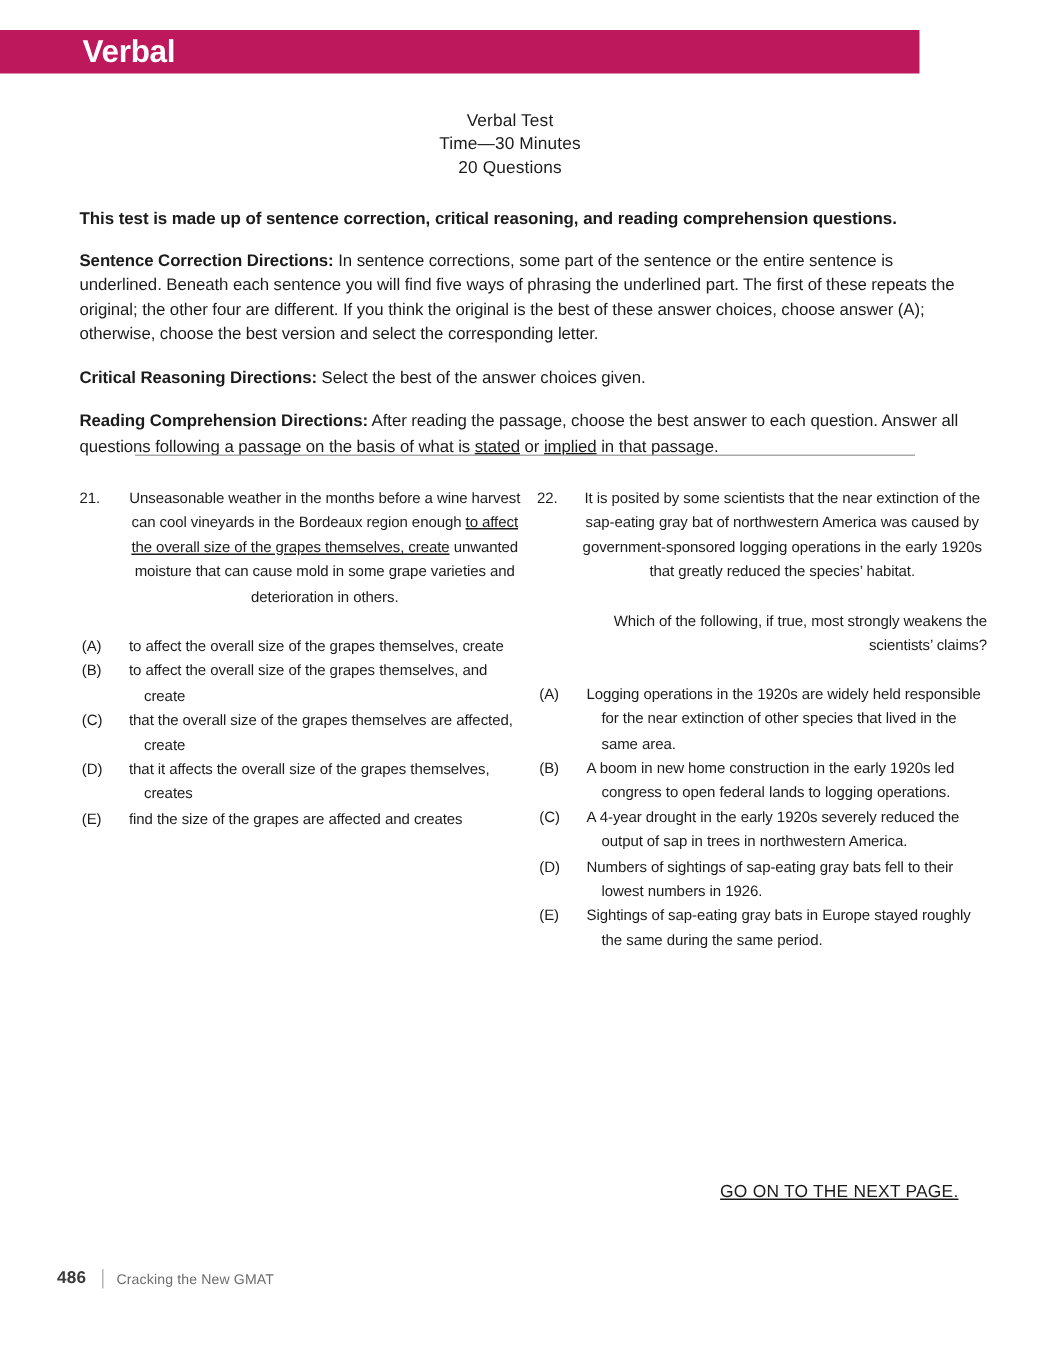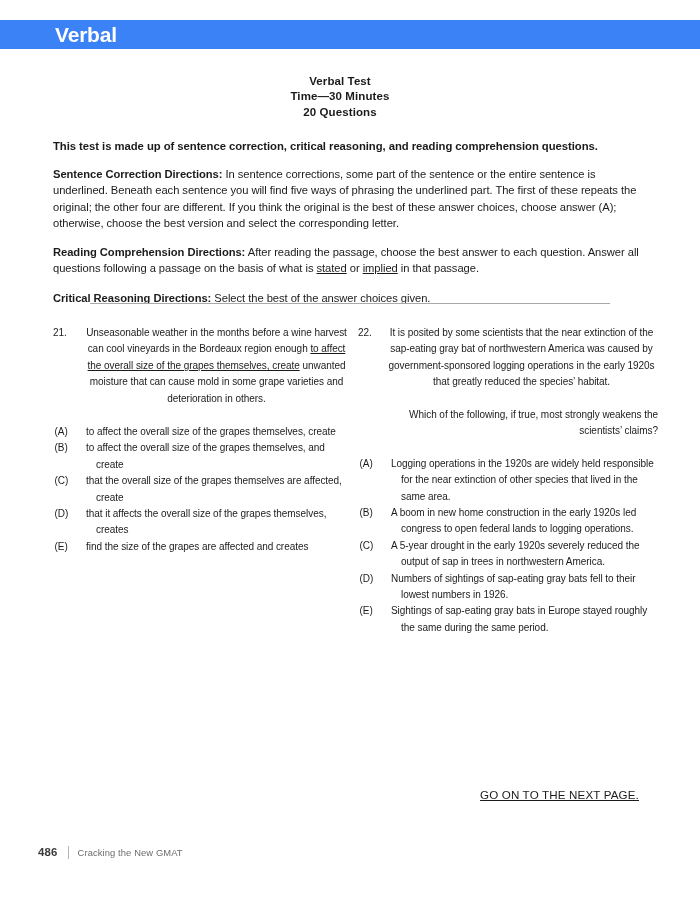--- a/index.html
+++ b/index.html
@@ -14,44 +14,44 @@
     font-family: "Liberation Sans", sans-serif;
     color: #1b1b1b;
     overflow: hidden;
   }
 
   
   .head-bar {
     position: absolute;
     left: 0;
     top: 20px;
-    width: 700px;
+    width: 613px;
     height: 29px;
-    background: #3b82f6;
+    background: #be185d;
   }
   .head-bar-title {
     position: absolute;
     left: 55px;
     top: 2px;
     font-size: 21px;
     font-weight: bold;
     color: #ffffff;
     letter-spacing: -0.2px;
     line-height: 26px;
   }
 
   
   .test-head {
     position: absolute;
     left: 0;
     top: 74px;
     width: 680px;
     text-align: center;
     font-size: 11.5px;
-    font-weight: bold;
+    font-weight: normal;
     line-height: 15.4px;
     letter-spacing: 0.1px;
   }
 
   
   .directions {
     position: absolute;
     left: 53px;
     top: 139px;
     width: 600px;
@@ -188,23 +188,23 @@
   <div>Time—30 Minutes</div>
   <div>20 Questions</div>
 </div>
 
 <div class="directions">
 
   <p class="dir-lead">This test is made up of sentence correction, critical reasoning, and reading comprehension questions.</p>
 
   <p class="dir-para"><span class="dir-label">Sentence Correction Directions:</span><span> In sentence corrections, some part of the sentence or the entire sentence is underlined. Beneath each sentence you will find five ways of phrasing the underlined part. The first of these repeats the original; the other four are different. If you think the original is the best of these answer choices, choose answer (A); otherwise, choose the best version and select the corresponding letter.</span></p>
 
+  <p class="dir-para"><span class="dir-label">Critical Reasoning Directions:</span><span> Select the best of the answer choices given.</span></p>
+
   <p class="dir-para"><span class="dir-label">Reading Comprehension Directions:</span><span> After reading the passage, choose the best answer to each question. Answer all questions following a passage on the basis of what is </span><span class="uline">stated</span><span> or </span><span class="uline">implied</span><span> in that passage.</span></p>
-
-  <p class="dir-para"><span class="dir-label">Critical Reasoning Directions:</span><span> Select the best of the answer choices given.</span></p>
 
 </div>
 
 <div class="divider"></div>
 
 <div class="col col-left">
 
   <div class="q-block">
     <span class="q-num">21.</span>
     <p class="q-stem"><span>Unseasonable weather in the months before a wine harvest can cool vineyards in the Bordeaux region enough </span><span class="uline">to affect the overall size of the grapes themselves, create</span><span> unwanted moisture that can cause mold in some grape varieties and deterioration in others.</span></p>
@@ -255,21 +255,21 @@
       <span class="choice-body">Logging operations in the 1920s are widely held responsible for the near extinction of other species that lived in the same area.</span>
     </div>
 
     <div class="choice">
       <span class="choice-letter">(B)</span>
       <span class="choice-body">A boom in new home construction in the early 1920s led congress to open federal lands to logging operations.</span>
     </div>
 
     <div class="choice">
       <span class="choice-letter">(C)</span>
-      <span class="choice-body">A 5-year drought in the early 1920s severely reduced the output of sap in trees in northwestern America.</span>
+      <span class="choice-body">A 4-year drought in the early 1920s severely reduced the output of sap in trees in northwestern America.</span>
     </div>
 
     <div class="choice">
       <span class="choice-letter">(D)</span>
       <span class="choice-body">Numbers of sightings of sap-eating gray bats fell to their lowest numbers in 1926.</span>
     </div>
 
     <div class="choice">
       <span class="choice-letter">(E)</span>
       <span class="choice-body">Sightings of sap-eating gray bats in Europe stayed roughly the same during the same period.</span>

